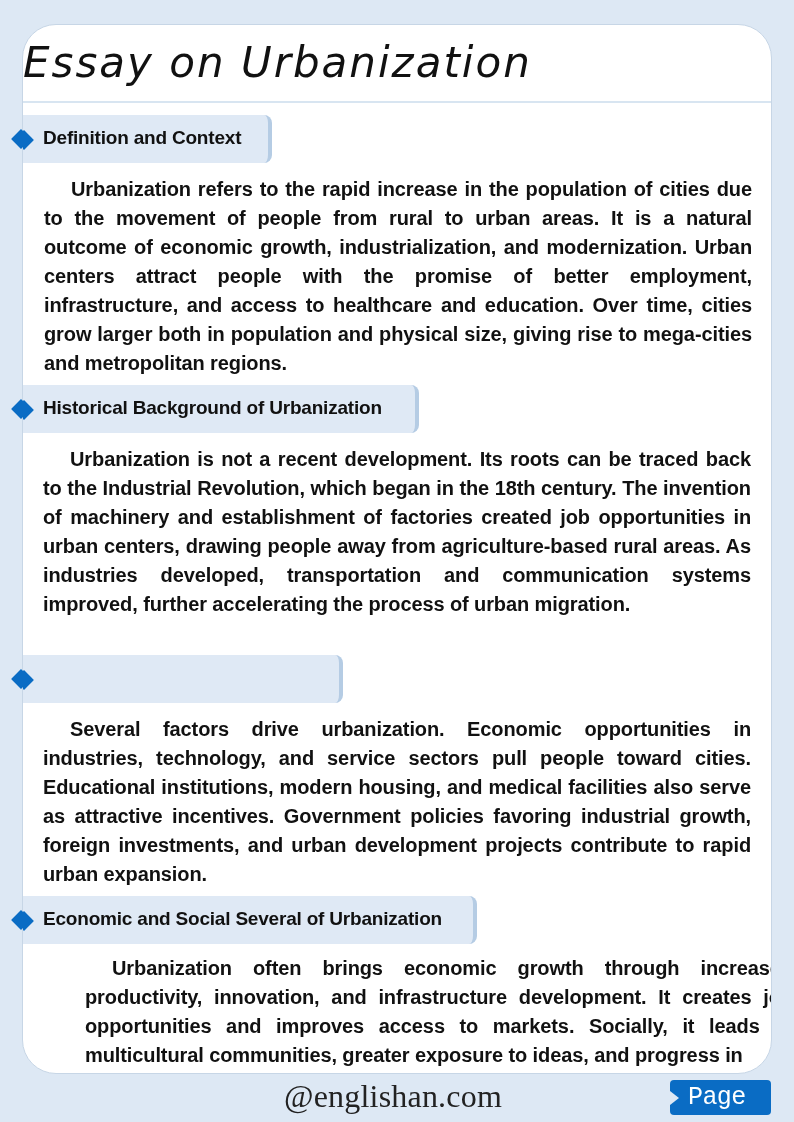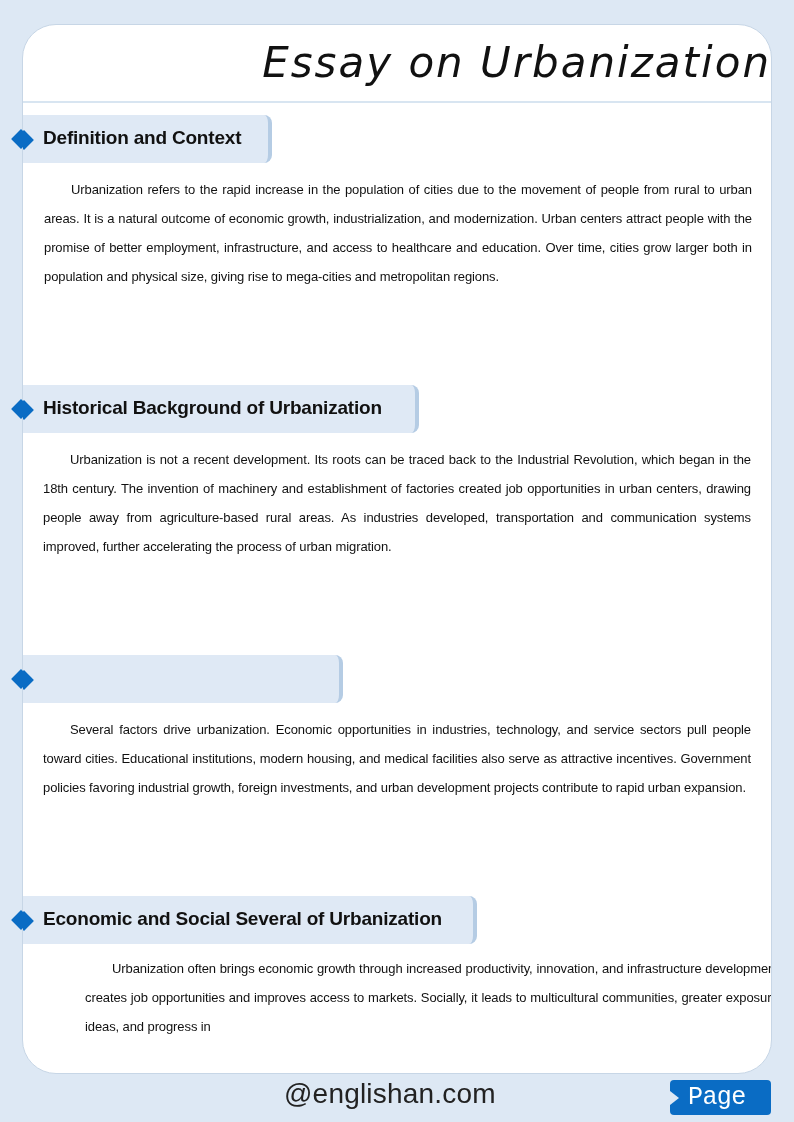--- a/index.html
+++ b/index.html
@@ -27,21 +27,21 @@
       box-sizing: border-box;
       overflow: hidden;
     }
     .title-bar {
       position: absolute;
       left: 0;
       top: 0;
       width: 100%;
       height: 76px;
       border-bottom: 2px solid #d8e5f1;
-      text-align: right;
+      text-align: left;
     }
     .title {
       font-family: "DejaVu Sans", sans-serif;
       font-style: oblique;
       font-size: 42px;
       letter-spacing: 2px;
       line-height: 76px;
       color: #111;
       font-weight: normal;
       transform: scaleY(1.02);
@@ -72,33 +72,34 @@
       color: #111;
       white-space: nowrap;
       letter-spacing: -0.2px;
       text-align: center;
     }
     .para {
       position: absolute;
       left: 43px;
       width: 708px;
       font-family: "Liberation Sans", sans-serif;
-      font-size: 13px;
+      font-size: 20px;
       line-height: 29px;
       text-align: justify;
       text-indent: 27px;
       color: #111;
       letter-spacing: -0.1px;
+      font-weight: bold;
     }
     .footer-site {
       position: absolute;
       left: 284px;
       top: 1078px;
-      font-family: Liberation Sans, sans-serif;
-      font-size: 28px;
+      font-family: Liberation Serif, serif;
+      font-size: 32px;
       color: #222;
       letter-spacing: 0.2px;
     }
     .page-badge {
       position: absolute;
       left: 670px;
       top: 1080px;
       width: 101px;
       height: 35px;
       background: #0a6cc4;

